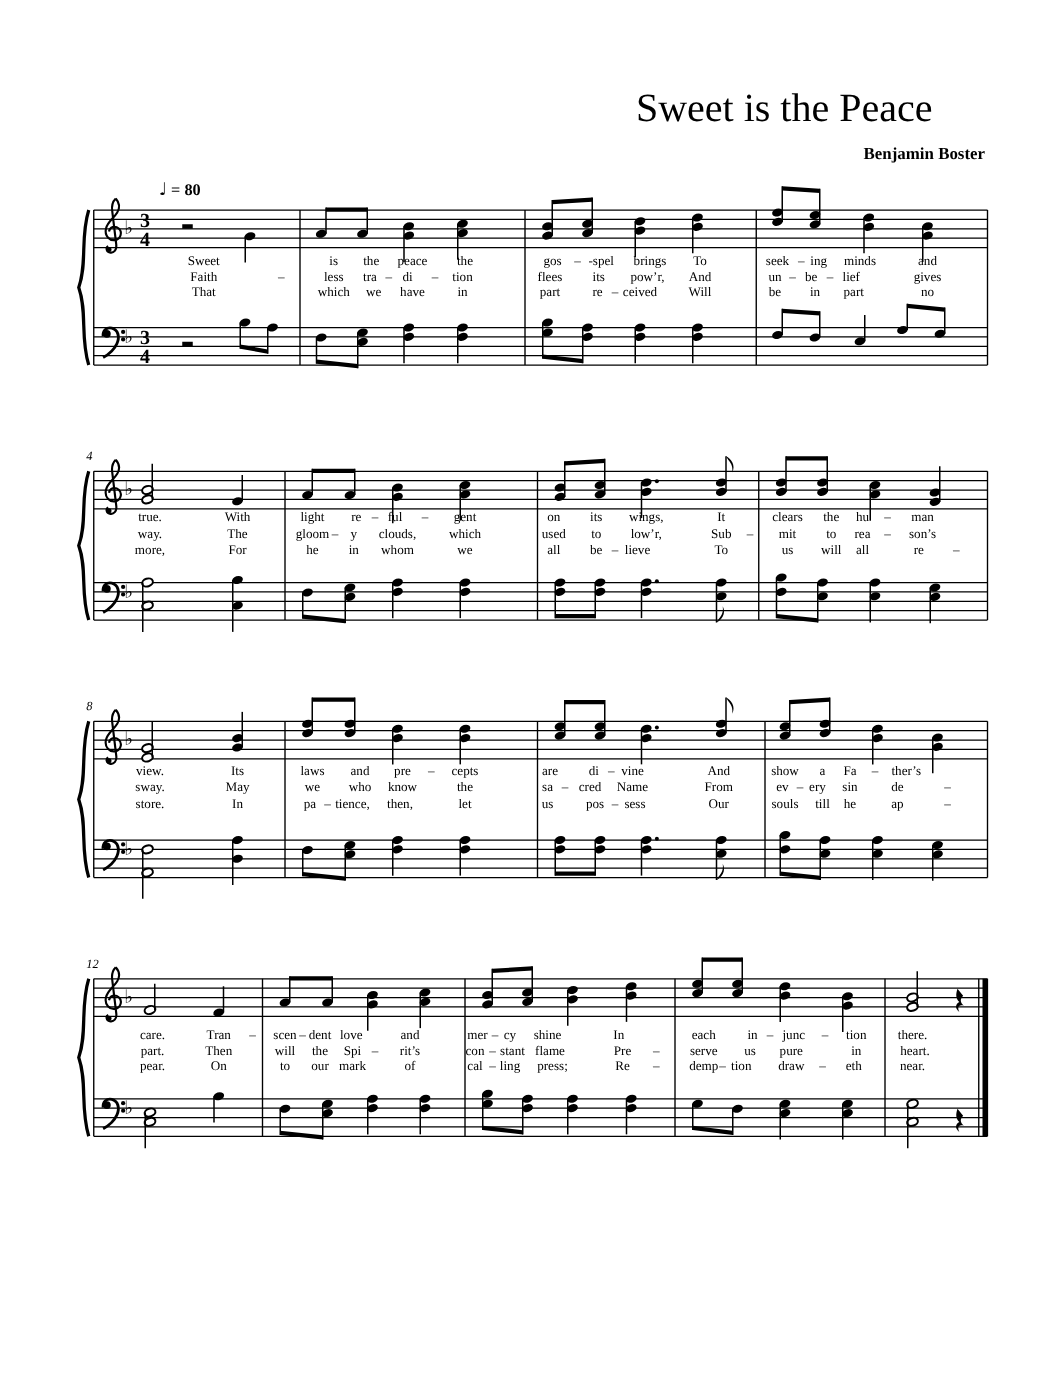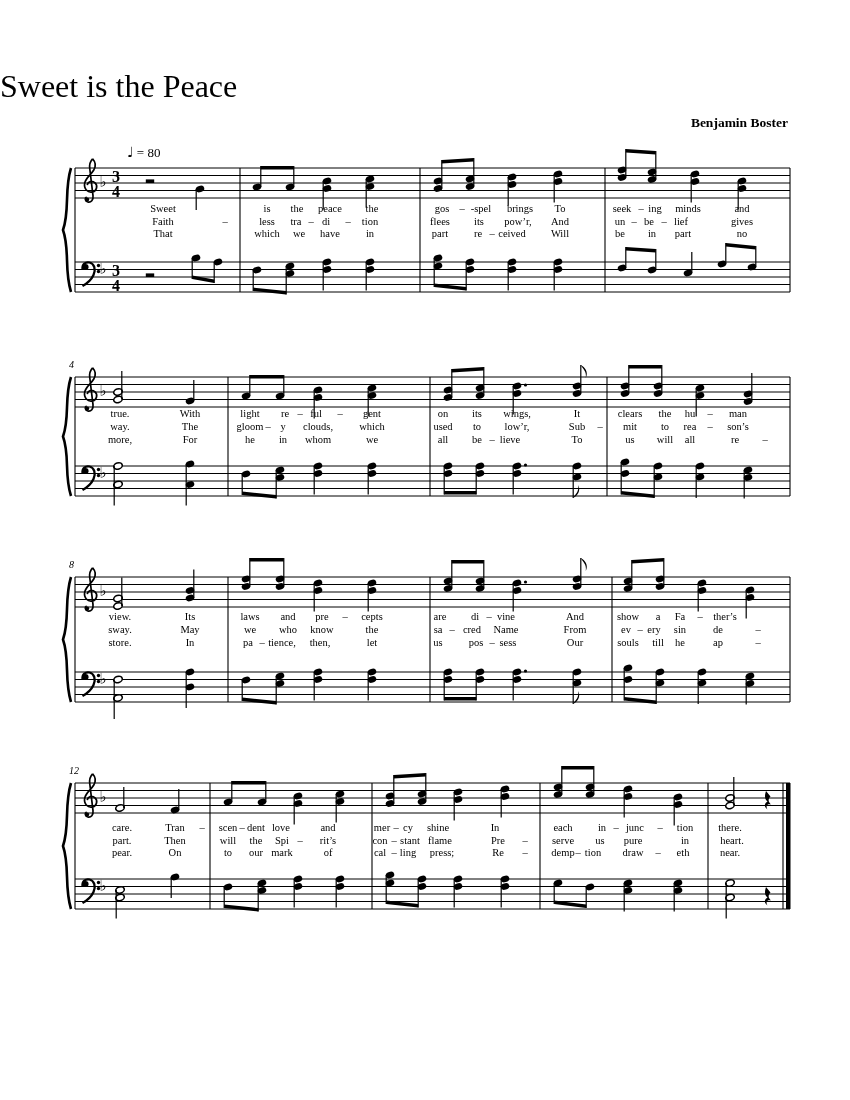--- a/index.html
+++ b/index.html
@@ -1,21 +1,21 @@
 <!DOCTYPE html>
 <html><head>
 <meta charset="utf-8">
 <style>
   html,body{margin:0;padding:0;}
   body{width:850px;height:1100px;background:#ffffff;position:relative;
        font-family:"Liberation Serif",serif;color:#000;}
-  .title{position:absolute;top:68px;left:0;width:746px;text-align:left;
+  .title{position:absolute;top:68px;left:0;width:746px;text-align:right;
          font-size:32px;font-weight:normal;margin:0;font-family:Liberation Serif, serif;}
   .composer{position:absolute;top:115px;right:62px;font-size:13.5px;font-weight:bold;}
-  .tempo{position:absolute;top:144px;left:127px;font-size:13px;font-weight:normal;}
+  .tempo{position:absolute;top:144px;left:127px;font-size:13px;font-weight:bold;}
   .tempo .glyph{font-family:"DejaVu Sans",sans-serif;font-size:14px;}
   #score-svg{position:absolute;left:0;top:0;}
   #score-svg text{font-family:"Liberation Serif",serif;fill:#000;}
   #score-svg text.lyric{font-size:10.5px;}
   #score-svg text.mnum{font-size:10px;font-style:italic;}
   #score-svg text.tsig{font-size:16px;font-weight:bold;}
   #score-svg text.flat{font-family:"DejaVu Sans",sans-serif;font-size:15px;}
 </style>
 </head>
 <body>

